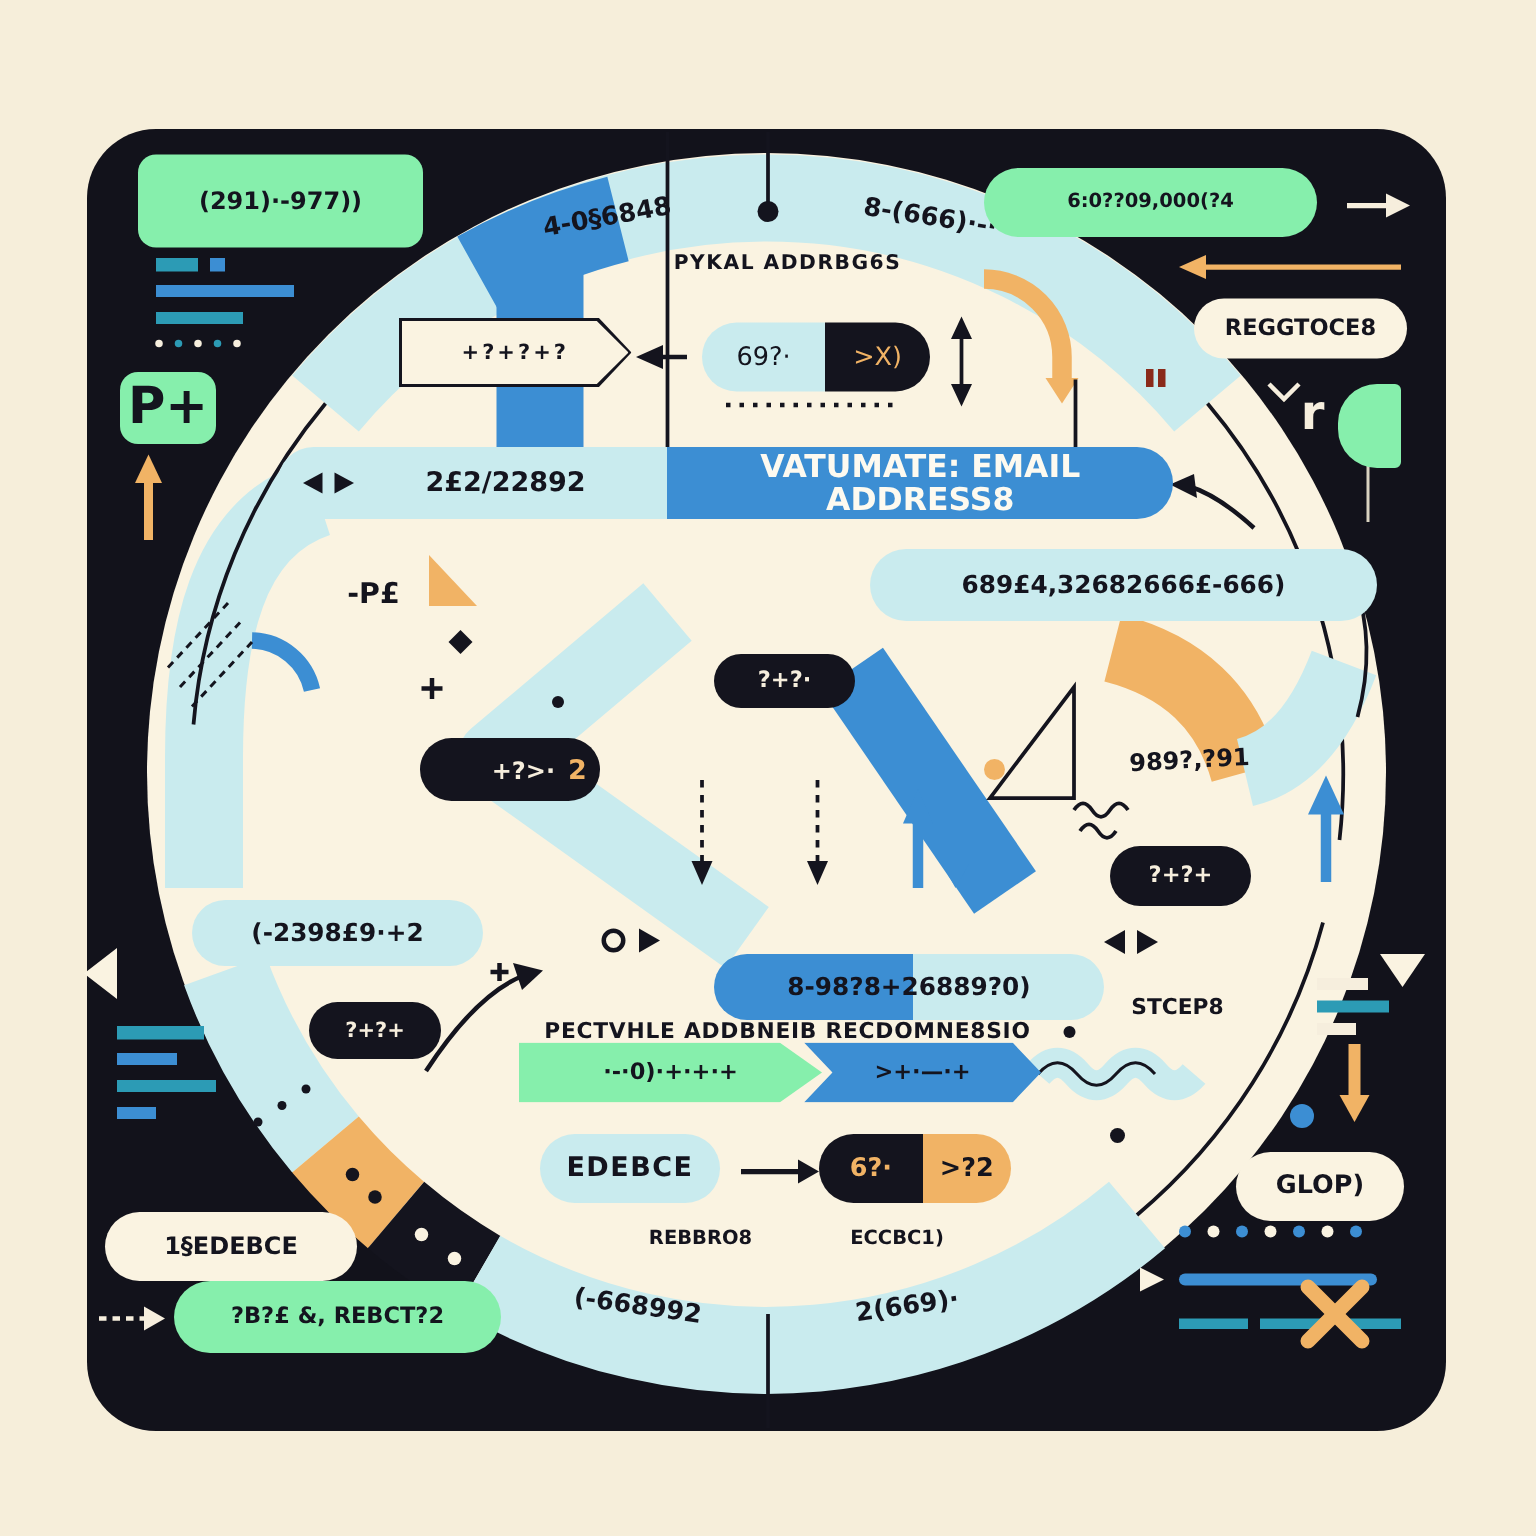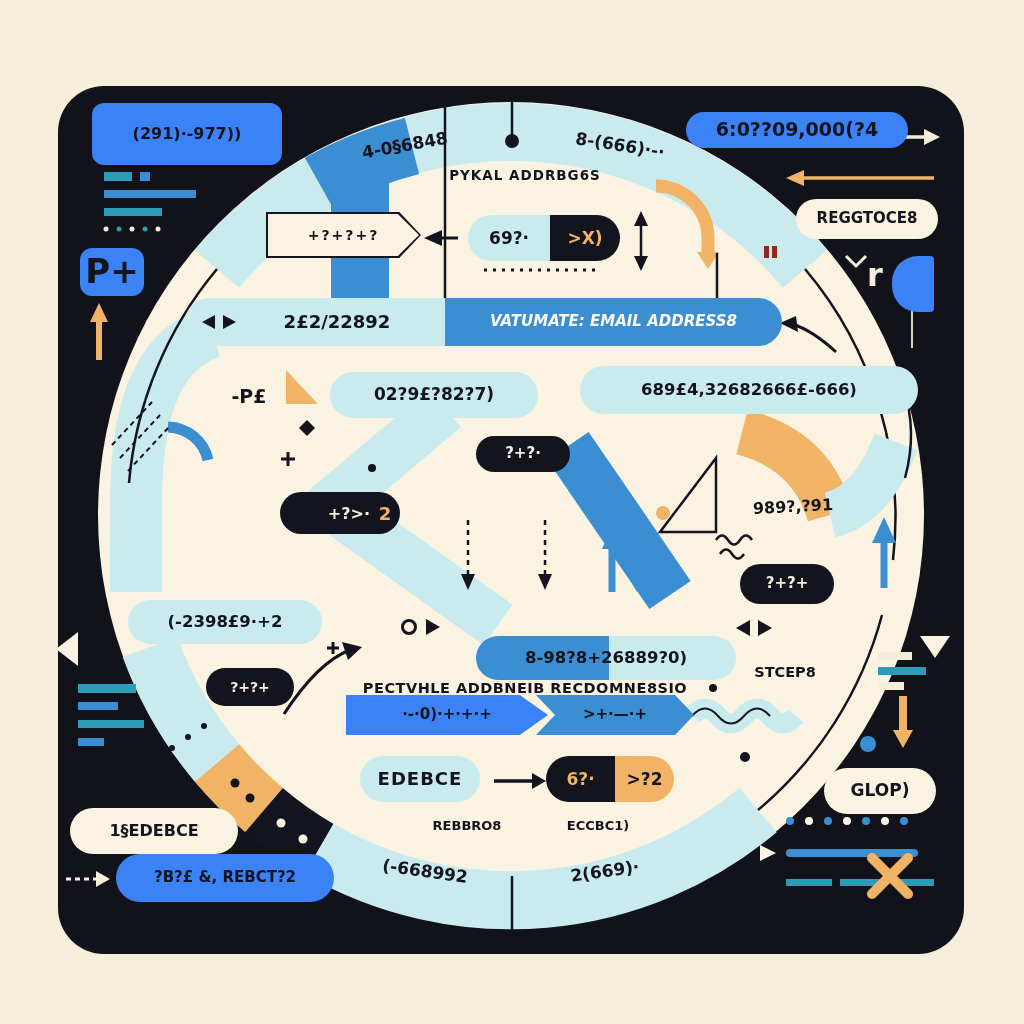--- a/index.html
+++ b/index.html
@@ -7,21 +7,21 @@
          font-family:"DejaVu Sans",sans-serif;color:#14141e;}
   .abs{position:absolute;}
   .panel{position:absolute;left:58px;top:86px;width:906px;height:868px;background:#12121b;border-radius:46px;}
   .circle{position:absolute;left:98px;top:102px;width:826px;height:826px;border-radius:50%;background:#faf3e1;}
   svg.decor{position:absolute;left:0;top:0;}
   .t{position:absolute;display:flex;align-items:center;justify-content:center;text-align:center;
      font-weight:700;color:#14141e;line-height:1.05;}
   .pill{border-radius:24px;}
   .cyanbg{background:#c9ebee;}
   .bluebg{background:#3c8ed3;}
-  .orangebg{background:#3b82f6;}
+  .orangebg{background:#86efac;}
   .darkbg{background:#14141e;color:#f6eedd;}
   .creambg{background:#faf3e1;}
   .banner-r{clip-path:polygon(0 0,86% 0,100% 50%,86% 100%,0 100%);}
   .banner-rl{clip-path:polygon(0 0,88% 0,100% 50%,88% 100%,0 100%,12% 50%);}
   .split{display:flex;align-items:stretch;}
   .split span{display:flex;align-items:center;justify-content:center;}
 </style>
 </head>
 <body>
 
@@ -204,54 +204,53 @@
   </div>
 
   <div class="t" style="left:330px;top:136px;width:150px;height:20px;font-size:17px;transform:rotate(-10deg);">4-0§6848</div>
   <div class="t" style="left:545px;top:136px;width:150px;height:20px;font-size:17px;transform:rotate(9deg);">8-(666)·-·</div>
   <div class="t" style="left:355px;top:862px;width:140px;height:20px;font-size:17px;transform:rotate(8deg);">(-668992</div>
   <div class="t" style="left:540px;top:862px;width:130px;height:20px;font-size:17px;transform:rotate(-8deg);">2(669)·</div>
 
   <div class="t" style="left:420px;top:166px;width:210px;height:18px;font-size:13.5px;letter-spacing:1px;">PYKAL ADDRBG6S</div>
 
   <div class="abs split" style="left:468px;top:215px;width:152px;height:46px;border-radius:23px;overflow:hidden;
-       background:linear-gradient(90deg,#c9ebee 0 54%,#14141e 54%);font-weight:700;">
+       background:linear-gradient(90deg,#c9ebee 0 54%,#14141e 54%);font-weight:400;">
     <span style="flex:0 0 54%;color:#14141e;font-size:17px;">69?·</span>
     <span style="flex:1;color:#f1b365;font-size:17px;">&gt;X)</span>
   </div>
 
   <div class="abs banner-r" style="left:266px;top:212px;width:155px;height:46px;background:#14141e;">
     <div class="banner-r" style="position:absolute;left:2px;top:2px;right:2px;bottom:2px;background:#faf3e1;
          display:flex;align-items:center;justify-content:center;font-weight:700;font-size:14px;letter-spacing:2px;">+?+?+?</div>
   </div>
 
-  <div class="t orangebg pill" style="left:686px;top:112px;width:222px;height:36px;font-size:19px;">6:0??09,000(?4</div>
+  <div class="t orangebg pill" style="left:656px;top:112px;width:222px;height:46px;font-size:13px;">6:0??09,000(?4</div>
 
   <div class="t creambg pill" style="left:796px;top:199px;width:142px;height:40px;font-size:15px;border-radius:20px;">REGGTOCE8</div>
 
   <div class="abs orangebg" style="left:80px;top:248px;width:64px;height:48px;border-radius:12px;"></div>
   <div class="t" style="left:80px;top:248px;width:64px;height:48px;font-size:34px;">P+</div>
 
   <div class="t" style="left:862px;top:252px;width:26px;height:48px;font-size:32px;color:#f6eedd;">r</div>
   <div class="abs orangebg" style="left:892px;top:256px;width:42px;height:56px;border-radius:26px 4px 4px 26px;"></div>
 
   <div class="abs" style="left:185px;top:298px;width:597px;height:48px;border-radius:24px;
        background:linear-gradient(90deg,#c9ebee 0 43.5%,#3c8ed3 43.5%);">
     <span class="abs" style="left:16px;top:16px;">
       <svg width="36" height="16" viewBox="0 0 36 16" fill="#14141e">
         <polygon points="14,1 14,15 1,8"></polygon>
           <polygon points="22,1 22,15 35,8"></polygon>
       </svg>
     </span>
     <span class="t" style="left:62px;top:0;width:180px;height:48px;font-size:18px;">2£2/22892</span>
-    <span class="t" style="left:268px;top:0;right:8px;height:48px;font-size:15px;color:#fdfaf0;font-style:italic;">VATUMATE: EMAIL ADDRESS8</span>
+    <span class="t" style="left:268px;top:0;right:8px;height:48px;font-size:21px;color:#fdfaf0;">VATUMATE: EMAIL ADDRESS8</span>
   </div>
 
   <div class="t" style="left:224px;top:384px;width:50px;height:26px;font-size:19px;">-P£</div>
-  <div class="t cyanbg pill" style="left:330px;top:372px;width:208px;height:46px;font-size:17px;">02?9£?82?7)</div>
   <div class="t cyanbg pill" style="left:580px;top:366px;width:338px;height:48px;font-size:16.5px;">689£4,32682666£-666)</div>
 
   <div class="t darkbg pill" style="left:476px;top:436px;width:94px;height:36px;font-size:15px;border-radius:18px;">?+?·</div>
 
   <div class="abs split darkbg" style="left:280px;top:492px;width:120px;height:42px;border-radius:21px;font-weight:700;">
     <span style="flex:1;color:#f6eedd;font-size:16px;justify-content:flex-end;">+?&gt;·</span>
     <span style="flex:0 0 30px;color:#f1b365;font-size:18px;">2</span>
   </div>
 
   <div class="t" style="left:738px;top:496px;width:110px;height:22px;font-size:16px;transform:rotate(-3deg);">989?,?91</div>

